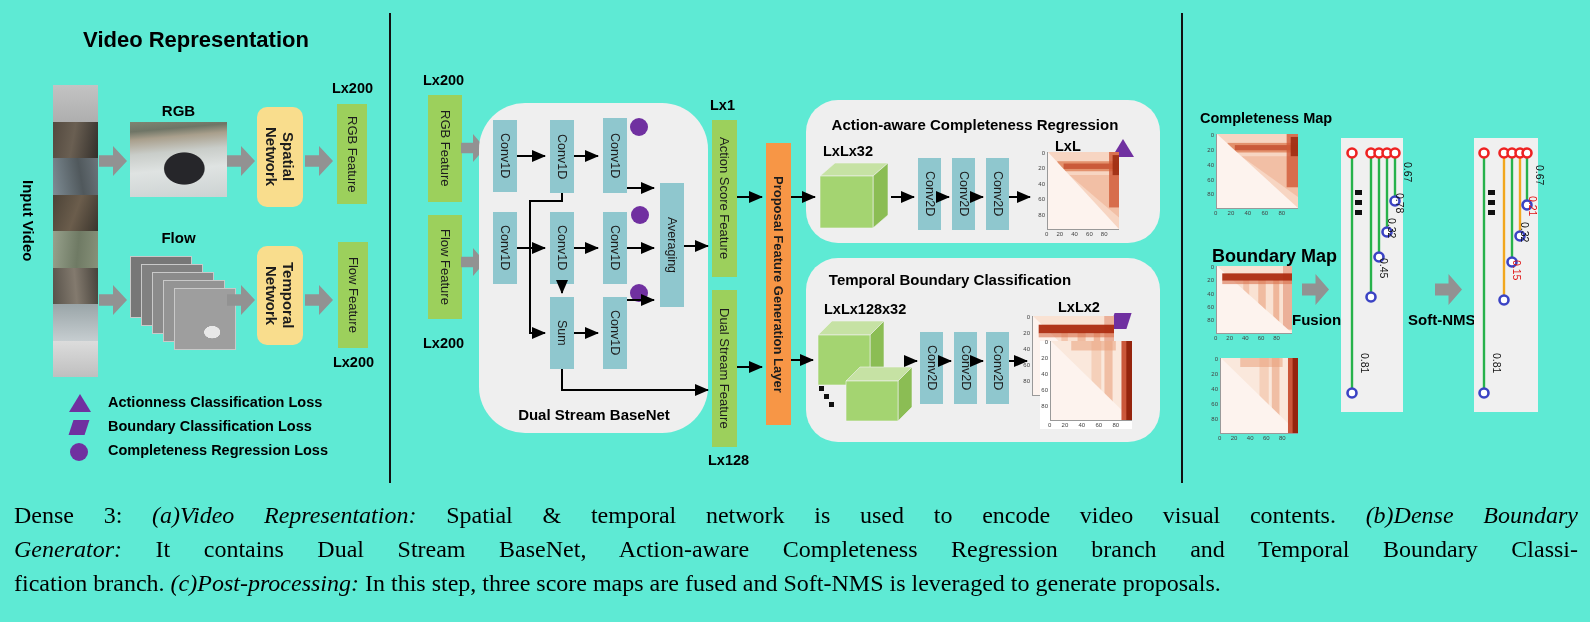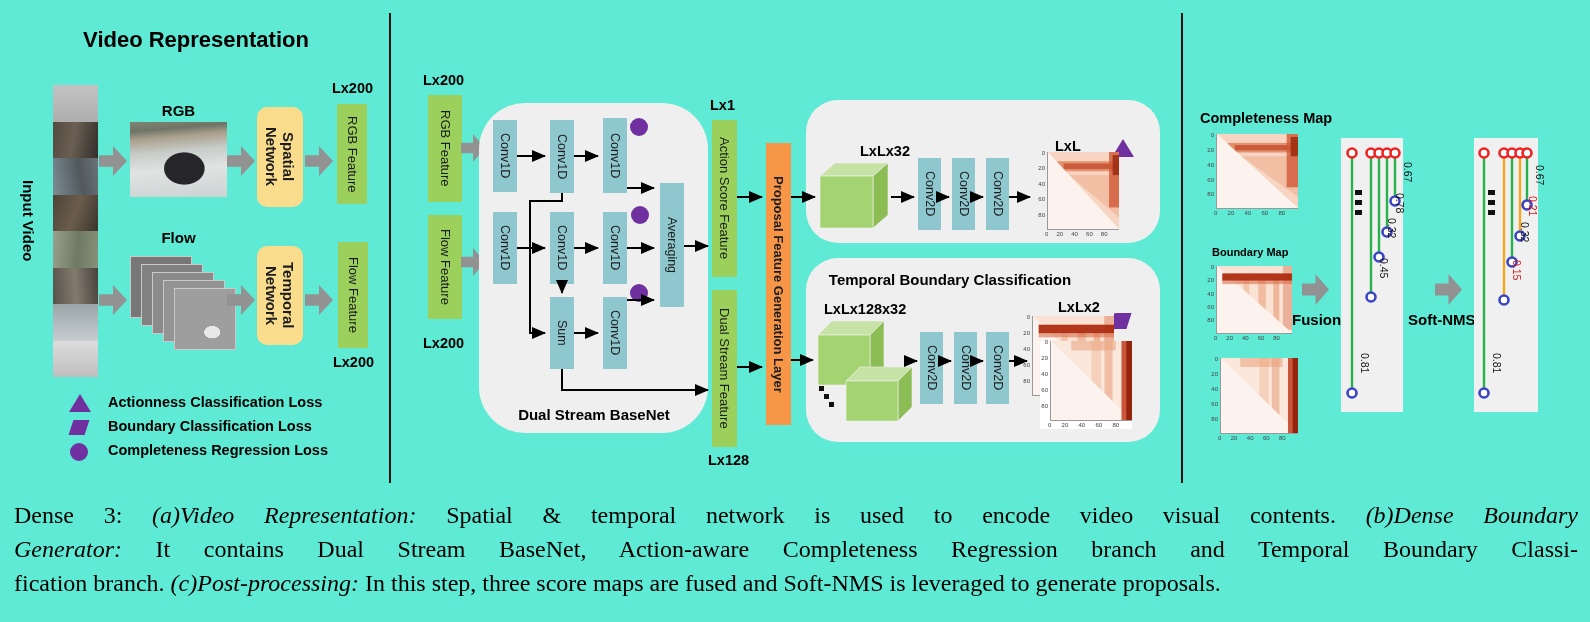--- a/index.html
+++ b/index.html
@@ -211,21 +211,22 @@
   <div class="vbox gbox" style="left:712px;top:290px;width:25px;height:157px">
     <span>Dual Stream Feature</span>
   </div>
   <div class="dimlbl" style="left:708px;top:452px">Lx128</div>
 
   <div class="vbox obox" style="left:766px;top:143px;width:25px;height:282px">
     <span>Proposal Feature Generation Layer</span>
   </div>
 
   <div class="gpanel" style="left:806px;top:100px;width:354px;height:143px;border-radius:32px"></div>
-  <div class="dimlbl" style="left:860px;top:143px">LxLx32</div>
+  <div class="btitle" style="left:820px;top:116px;width:310px">Action-aware Completeness Regression</div>
+  <div class="dimlbl" style="left:823px;top:143px">LxLx32</div>
   <svg class="cube" style="left:818px;top:160px" width="72" height="70">
     <polygon points="2,16 17,3 70,3 55,16" fill="#c6e2a4" stroke="#f2f2f2" stroke-width="0.6"></polygon>
     <polygon points="55,16 70,3 70,55 55,68" fill="#8bbd54" stroke="#f2f2f2" stroke-width="0.6"></polygon>
     <polygon points="2,16 55,16 55,68 2,68" fill="#a4d471" stroke="#f2f2f2" stroke-width="0.6"></polygon>
   </svg>
   <div class="vbox conv" style="left:918px;top:158px;width:23px;height:72px">
       <span>Conv2D</span>
     </div>
   <div class="vbox conv" style="left:952px;top:158px;width:23px;height:72px">
       <span>Conv2D</span>
@@ -385,21 +386,21 @@
     </div>
     <div class="xt">
         <span>0</span>
         <span>20</span>
         <span>40</span>
         <span>60</span>
         <span>80</span>
       </div>
   </div>
 
-  <div class="lbl" style="left:1212px;top:246px;font-size:11px">Boundary Map</div>
+  <div class="lbl" style="left:1212px;top:246px;font-size:18px">Boundary Map</div>
   <div class="hm" style="left:1206px;top:266px;width:86px;height:76px">
     <div class="yt">
         <span>0</span>
         <span>20</span>
         <span>40</span>
         <span>60</span>
         <span>80</span>
       </div>
     <div class="plot">
       <svg viewBox="0 0 100 100" preserveAspectRatio="none">

